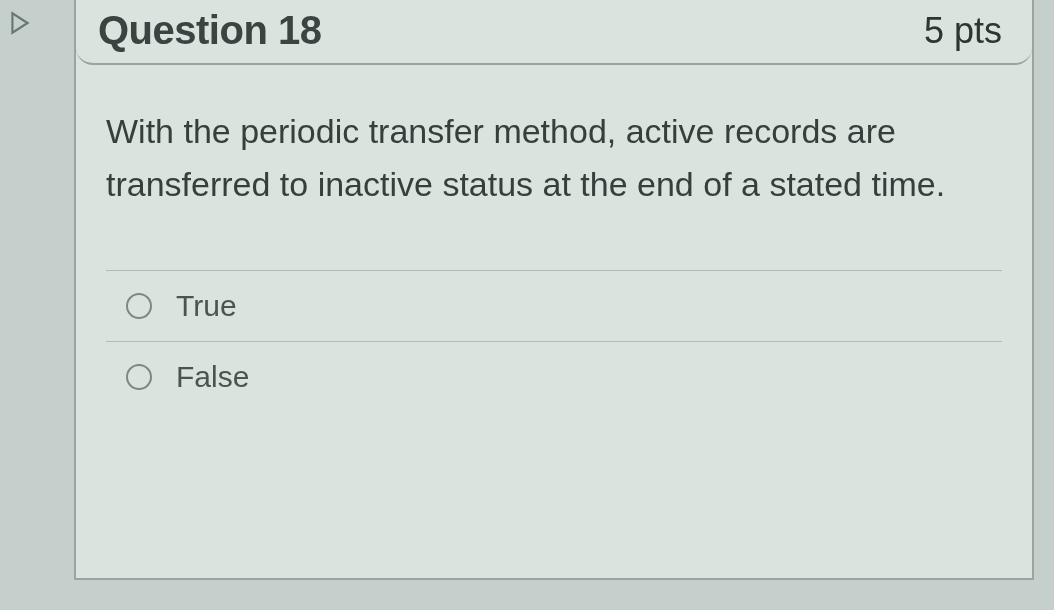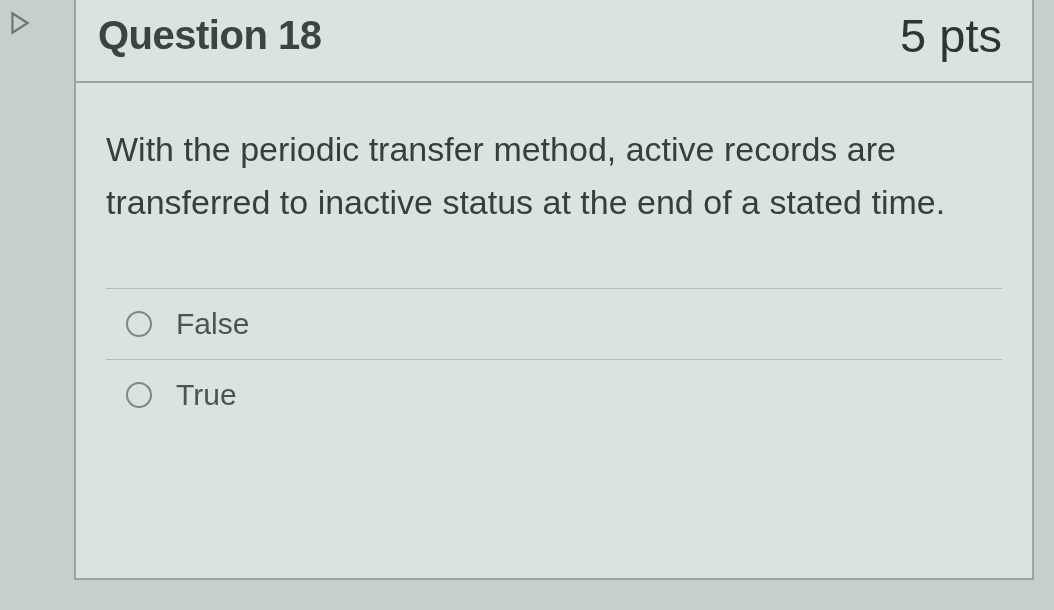--- a/index.html
+++ b/index.html
@@ -34,31 +34,32 @@
       margin-right: 0;
       background: #dbe3de;
       border: 2px solid #9aa5a0;
       border-top: none;
       min-height: 580px;
     }
     .question-header {
       display: flex;
       justify-content: space-between;
       align-items: center;
-      padding: 8px 30px 18px 22px;
+      padding: 8px 30px 10px 22px;
       border-bottom: 2px solid #9aa5a0;
+      border-radius: 17px;
     }
     .question-title {
       font-size: 40px;
       font-weight: 700;
       color: #3a4542;
       letter-spacing: -0.5px;
     }
     .question-points {
-      font-size: 47px;
+      font-size: 36px;
       font-weight: 400;
       color: #2e3633;
     }
     .question-body {
       padding: 40px 30px 30px 30px;
     }
     .question-text {
       font-size: 34px;
       line-height: 1.55;
       color: #35403c;
@@ -105,21 +106,21 @@
 <div class="question-card">
   <div class="question-header">
     <div class="question-title">Question 18</div>
     <div class="question-points">5 pts</div>
   </div>
   <div class="question-body">
     <div class="question-text">With the periodic transfer method, active records are transferred to inactive status at the end of a stated time.</div>
     <div class="answer-options">
       <label class="answer-option">
         <span class="radio-circle"></span>
-        <span class="answer-label">False</span>
+        <span class="answer-label">True</span>
       </label>
       <label class="answer-option">
         <span class="radio-circle"></span>
-        <span class="answer-label">True</span>
+        <span class="answer-label">False</span>
       </label>
     </div>
   </div>
 </div>
 
 </body></html>

